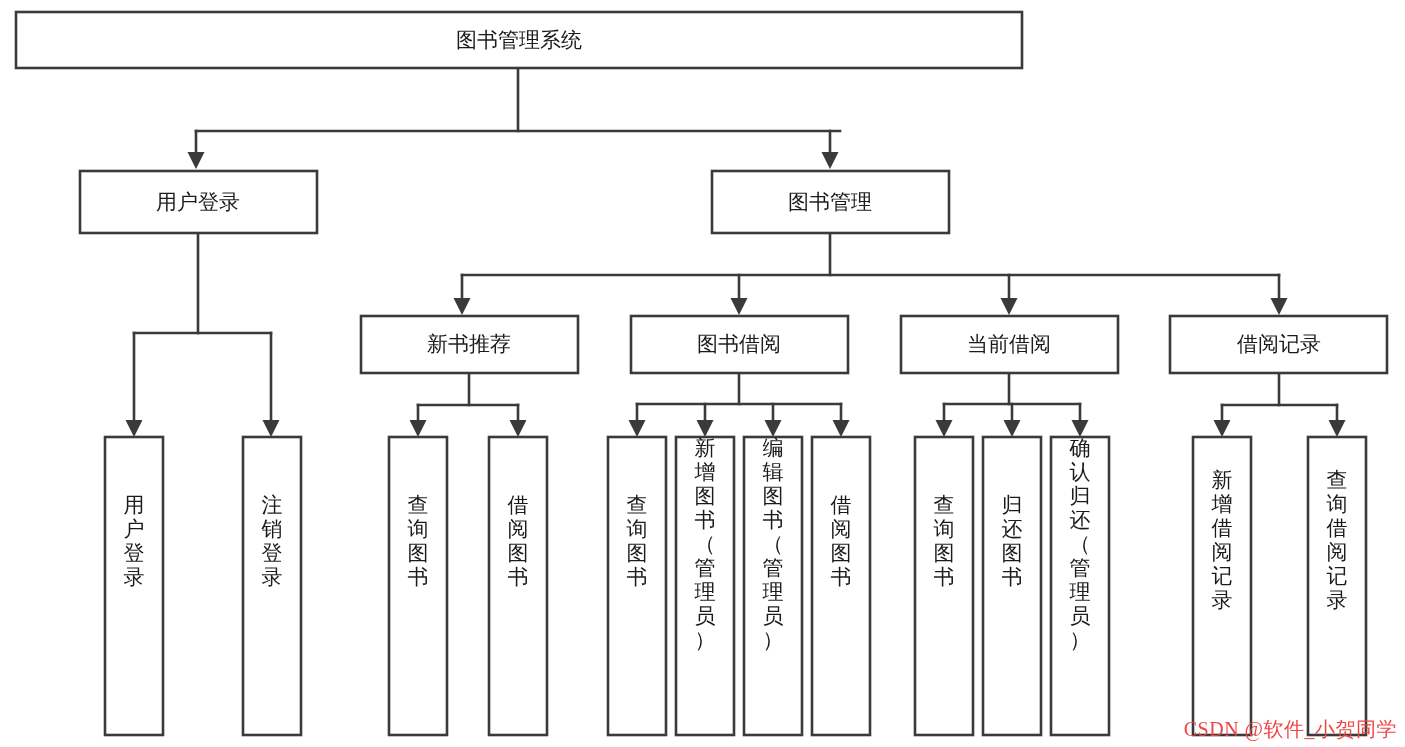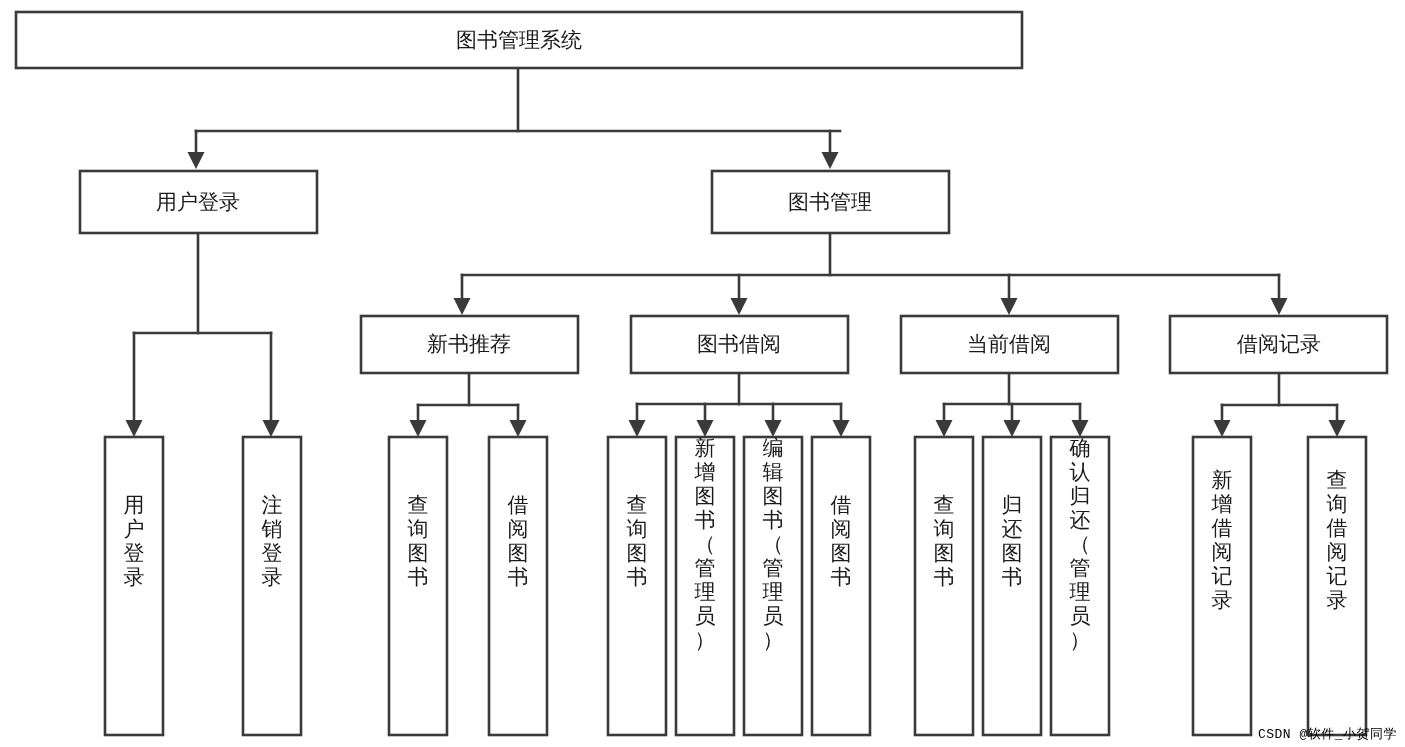--- a/index.html
+++ b/index.html
@@ -50,23 +50,23 @@
   .leaf-label {
     font-family: "Liberation Sans", "DejaVu Sans", sans-serif;
     fill: #1b1b1b;
     font-size: 21px;
     text-anchor: middle;
   }
   .watermark {
     position: absolute;
     right: 8px;
     bottom: 4px;
-    font-family: Liberation Mono, monospace;
-    font-size: 13px;
-    color: #000000;
+    font-family: Liberation Serif, serif;
+    font-size: 20px;
+    color: #ef4444;
     letter-spacing: 0.5px;
     white-space: nowrap;
     pointer-events: none;
   }
 </style>
 </head>
 <body>
 
 <div id="diagram-root">
 

